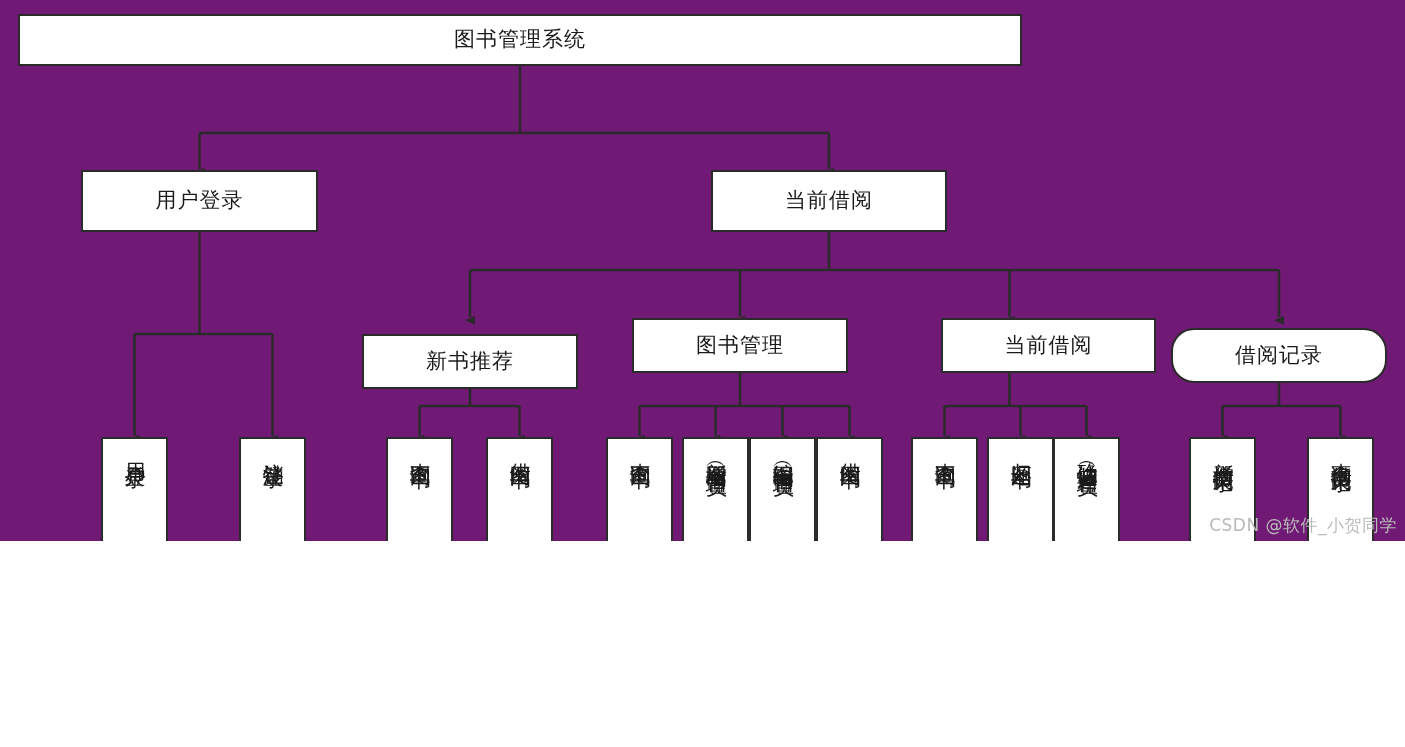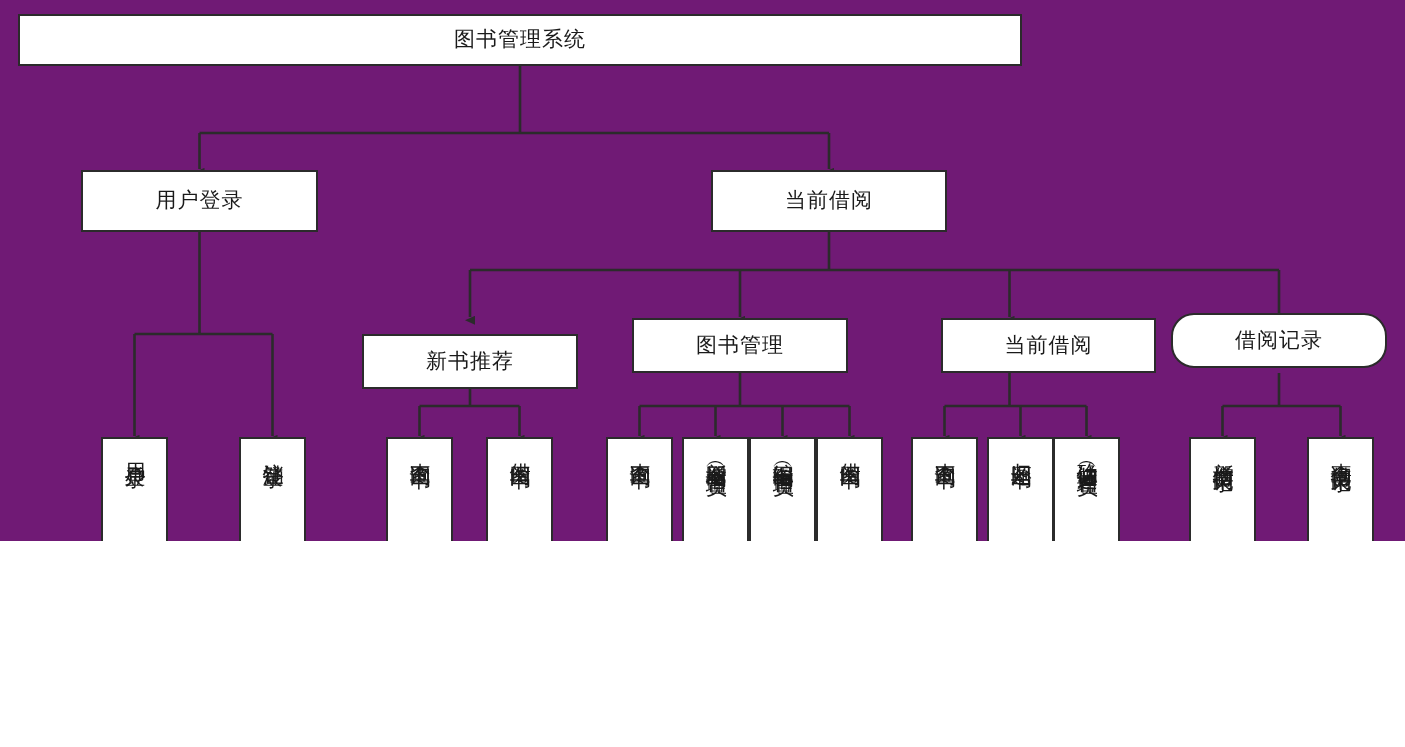--- a/index.html
+++ b/index.html
@@ -130,21 +130,21 @@
       </div>
       <div class="node node-h" style="left: 362px; top: 318px; width: 216px; height: 55px; margin-top: 16px;">
         <span class="node-label">新书推荐</span>
       </div>
       <div class="node node-h" style="left: 632px; top: 318px; width: 216px; height: 55px;">
         <span class="node-label">图书管理</span>
       </div>
       <div class="node node-h" style="left: 902px; top: 318px; width: 215px; height: 55px; margin-left: 39px;">
         <span class="node-label">当前借阅</span>
       </div>
-      <div class="node node-h" style="left: 1171px; top: 313px; width: 216px; height: 55px; border-radius: 23px;">
+      <div class="node node-h" style="left: 1171px; top: 328px; width: 216px; height: 55px; border-radius: 23px;">
         <span class="node-label">借阅记录</span>
       </div>
       <div class="node node-v" style="left: 101px; top: 437px; width: 67px; height: 298px;">
         <span class="node-label">用户登录</span>
       </div>
       <div class="node node-v" style="left: 239px; top: 437px; width: 67px; height: 298px;">
         <span class="node-label">注销登录</span>
       </div>
       <div class="node node-v" style="left: 386px; top: 437px; width: 67px; height: 298px;">
         <span class="node-label">查询图书</span>
@@ -174,14 +174,15 @@
         <span class="node-label">确认归还（管理员）</span>
       </div>
       <div class="node node-v" style="left: 1189px; top: 437px; width: 67px; height: 298px;">
         <span class="node-label">新增借阅记录</span>
       </div>
       <div class="node node-v" style="left: 1307px; top: 437px; width: 67px; height: 298px;">
         <span class="node-label">查询借阅记录</span>
       </div>
     </div>
 
+  <div id="watermark">CSDN @软件_小贺同学</div>
 
 </div>
 
 </body></html>

